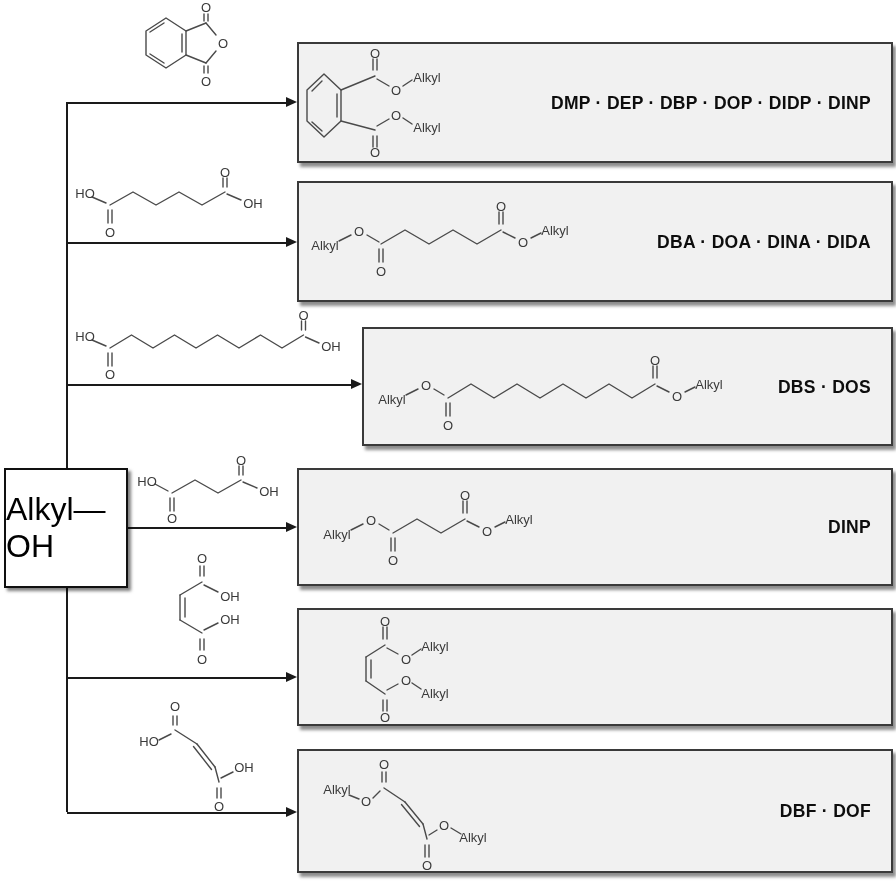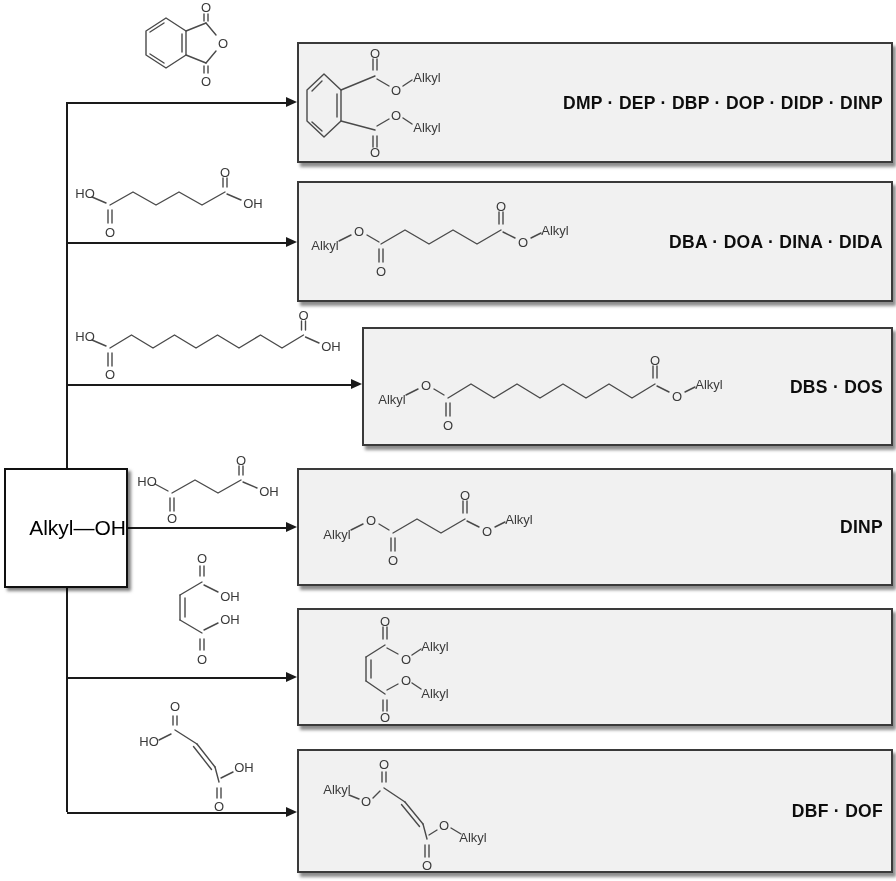--- a/index.html
+++ b/index.html
@@ -6,30 +6,30 @@
   .diagram {
     position:relative; width:896px; height:881px; background:#ffffff;
     font-family:"Liberation Sans","DejaVu Sans",sans-serif; overflow:hidden;
   }
   .pbox {
     position:absolute; box-sizing:border-box;
     background:#f1f1f1; border:2px solid #3a3a3a;
     box-shadow:3px 4px 3px rgba(0,0,0,0.45);
   }
   .plabel {
-    position:absolute; right:8px; top:50%; transform:translateY(-50%);
+    position:absolute; right:20px; top:50%; transform:translateY(-50%);
     text-align:right; font-weight:bold; font-size:17.5px; line-height:25px;
     color:#0d0d0d; white-space:nowrap; letter-spacing:0.3px;
   }
   .srcbox {
     position:absolute; left:4px; top:468px; width:124px; height:120px;
     box-sizing:border-box; background:#ffffff; border:2px solid #101010;
     box-shadow:3px 3px 3px rgba(0,0,0,0.5); z-index:2;
-    display:flex; align-items:center; justify-content:flex-end;
-    font-size:21px; color:#000;
+    display:flex; align-items:center; justify-content:flex-start;
+    font-size:32px; color:#000;
   }
   .trunk { position:absolute; left:66px; top:102px; width:2px; height:710px; background:#1a1a1a; }
   .arrow { position:absolute; height:2px; background:#1a1a1a; }
   .arrow::after {
     content:""; position:absolute; right:-11px; top:-5px; width:0; height:0;
     border-left:11px solid #1a1a1a; border-top:5px solid transparent; border-bottom:5px solid transparent;
   }
   .molecule { position:absolute; }
   svg line, svg polyline, svg polygon {
     stroke:#4a4a4a; stroke-width:1.4; fill:none; stroke-linecap:round; stroke-linejoin:round;

